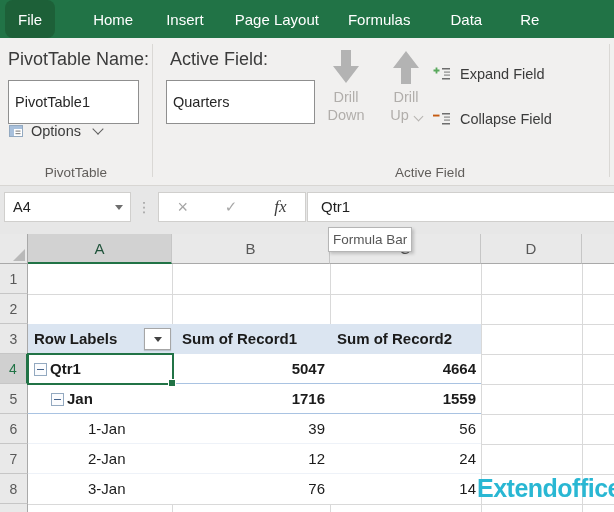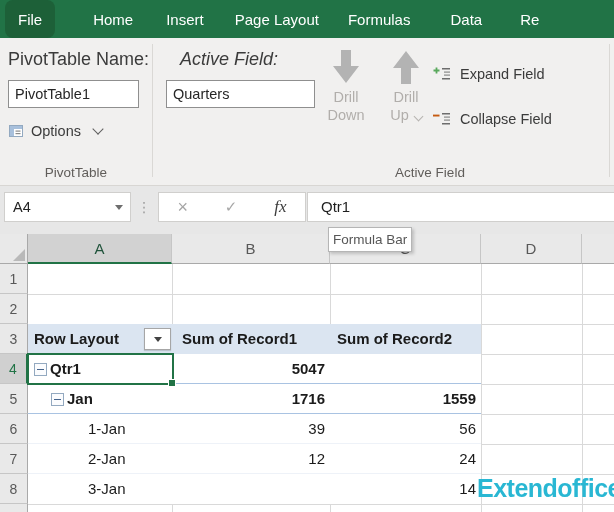--- a/index.html
+++ b/index.html
@@ -13,23 +13,23 @@
   .tab{color:#fff;font-size:15px;white-space:nowrap;display:flex;align-items:center;cursor:default;}
   .tab.file{background:#1d6038;padding:0 13px;margin-left:5px;border-radius:8px;}
   .tab.t1{margin-left:38px}.tab.t2{margin-left:33px}.tab.t3{margin-left:31px}
   .tab.t4{margin-left:29px}.tab.t5{margin-left:40px}.tab.t6{margin-left:38px}
 
   
   .ribbon{position:absolute;top:38px;left:0;right:0;height:148px;background:#f1f0ef;
           border-bottom:1px solid #d8d6d3;box-sizing:border-box;}
   .rlabel{position:absolute;font-size:18px;color:#3b3b3b;}
   #ptname-label{left:8px;top:11px;}
-  #af-label{left:180px;top:11px;font-style:italic;}
+  #af-label{left:170px;top:11px;}
   .rinput{position:absolute;background:#fff;border:1px solid #8f8f8f;font-size:14.5px;
-          color:#262626;padding:0 6px;height:26px;line-height:26px;}
+          color:#262626;padding:8px 6px;height:26px;line-height:26px;}
   #ptname-input{left:8px;top:42px;width:117px;}
   #af-input{left:166px;top:42px;width:135px;}
   .rbtn{position:absolute;display:flex;align-items:center;gap:7px;font-size:14.5px;color:#3b3b3b;cursor:default;}
   #options-btn{left:8px;top:81px;height:24px;}
   #fieldsettings-btn{left:166px;top:81px;height:24px;}
   .chev{width:7px;height:7px;border-right:1.5px solid #5f5f5f;border-bottom:1.5px solid #5f5f5f;
         transform:rotate(45deg);display:inline-block;margin-left:6px;margin-top:-4px;}
   .chev.dis{border-color:#b6b3b0;width:6px;height:6px;}
   .grplabel{position:absolute;bottom:5px;font-size:13.5px;color:#605d5a;text-align:center;}
   #grp1{left:0;width:152px;}
@@ -233,50 +233,52 @@
     <div class="hline" style="top:90px"></div>
     <div class="hline" style="top:120px"></div>
     <div class="hline" style="top:150px"></div>
     <div class="hline" style="top:180px"></div>
     <div class="hline" style="top:210px"></div>
     <div class="hline" style="top:240px"></div>
     <div class="hline" style="top:270px"></div>
 
     <div class="pivot">
       <div class="prow hdr">
-        <span class="plabel h1">Row Layout</span>
+        <span class="plabel h1">Row Labels</span>
         <span class="filterbtn">
             <span class="tri"></span>
           </span>
         <span class="plabel h2">Sum of Record1</span>
         <span class="plabel h3">Sum of Record2</span>
       </div>
       <div class="prow b bb">
         <span class="cbox p0"></span>
         <span class="plabel lbl-0">Qtr1</span>
         <span class="pv v1">5047</span>
+        <span class="pv v2">4664</span>
       </div>
       <div class="prow b bb">
         <span class="cbox p1"></span>
         <span class="plabel lbl-1">Jan</span>
         <span class="pv v1">1716</span>
         <span class="pv v2">1559</span>
       </div>
       <div class="prow fb">
         <span class="plabel lbl-2">1-Jan</span>
         <span class="pv v1">39</span>
         <span class="pv v2">56</span>
       </div>
       <div class="prow fb">
         <span class="plabel lbl-2">2-Jan</span>
         <span class="pv v1">12</span>
         <span class="pv v2">24</span>
       </div>
       <div class="prow">
         <span class="plabel lbl-2">3-Jan</span>
+        <span class="pv v1">76</span>
         <span class="pv v2">14</span>
       </div>
     </div>
 
     <div class="selection">
       <span class="handle"></span>
     </div>
 
     <div class="watermark">Extendoffice</div>
   </div>

